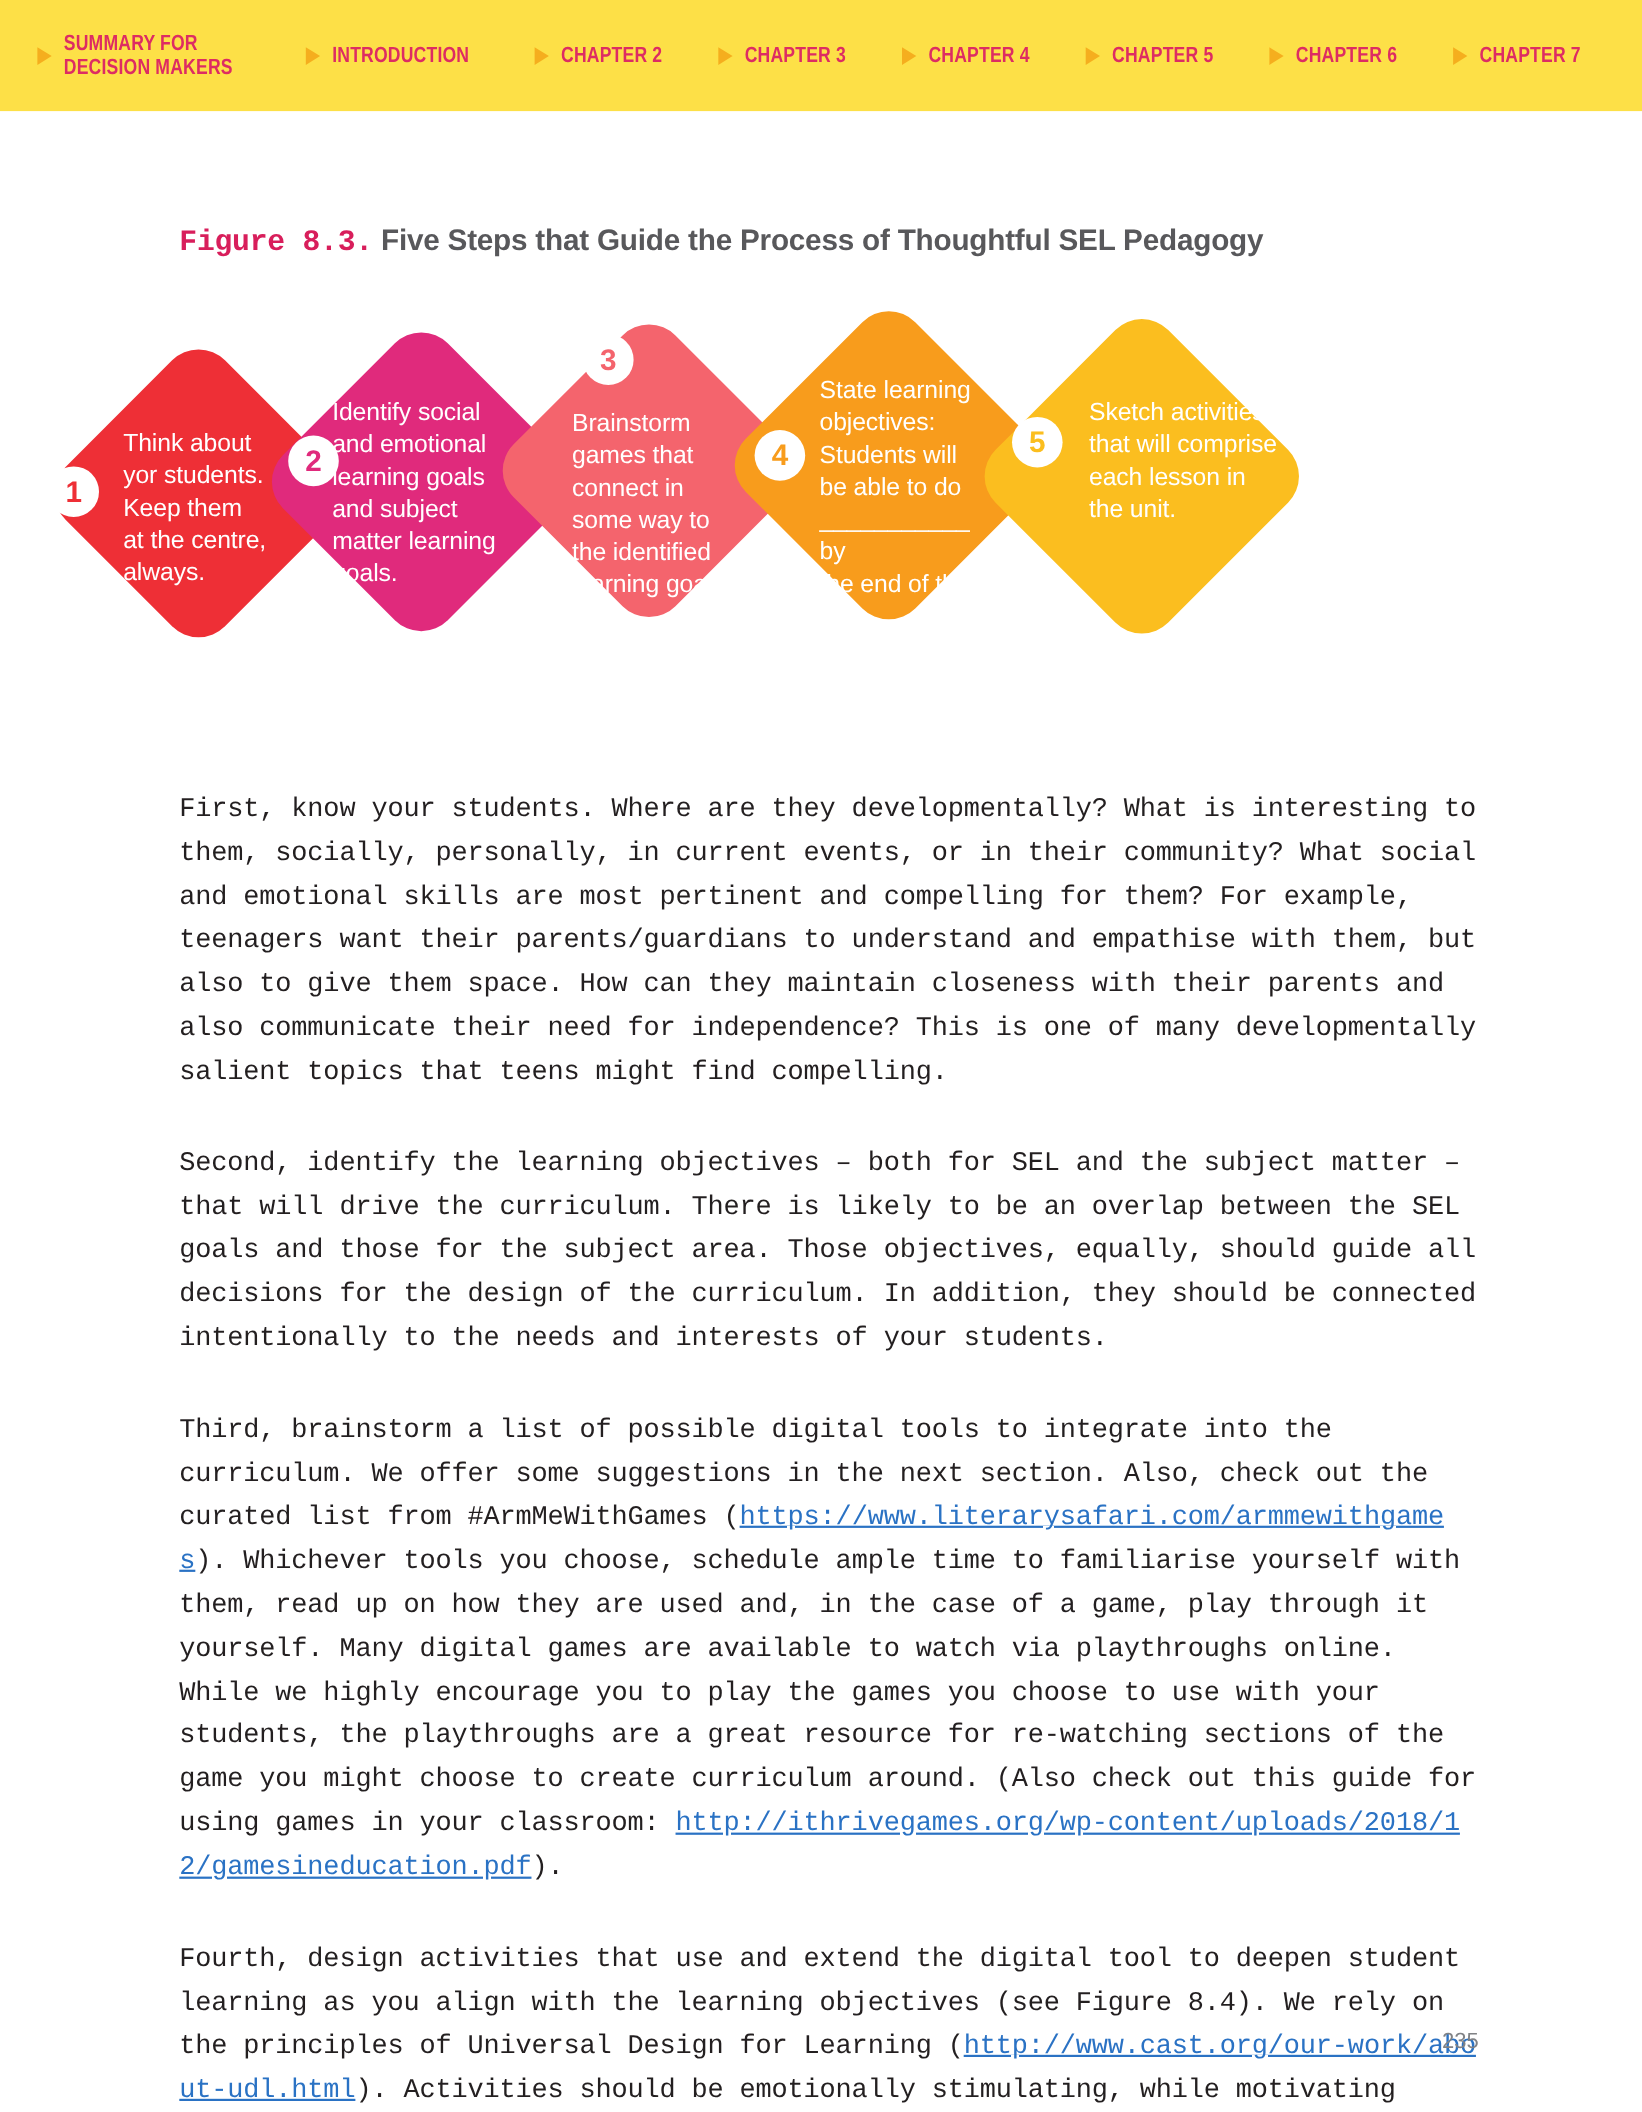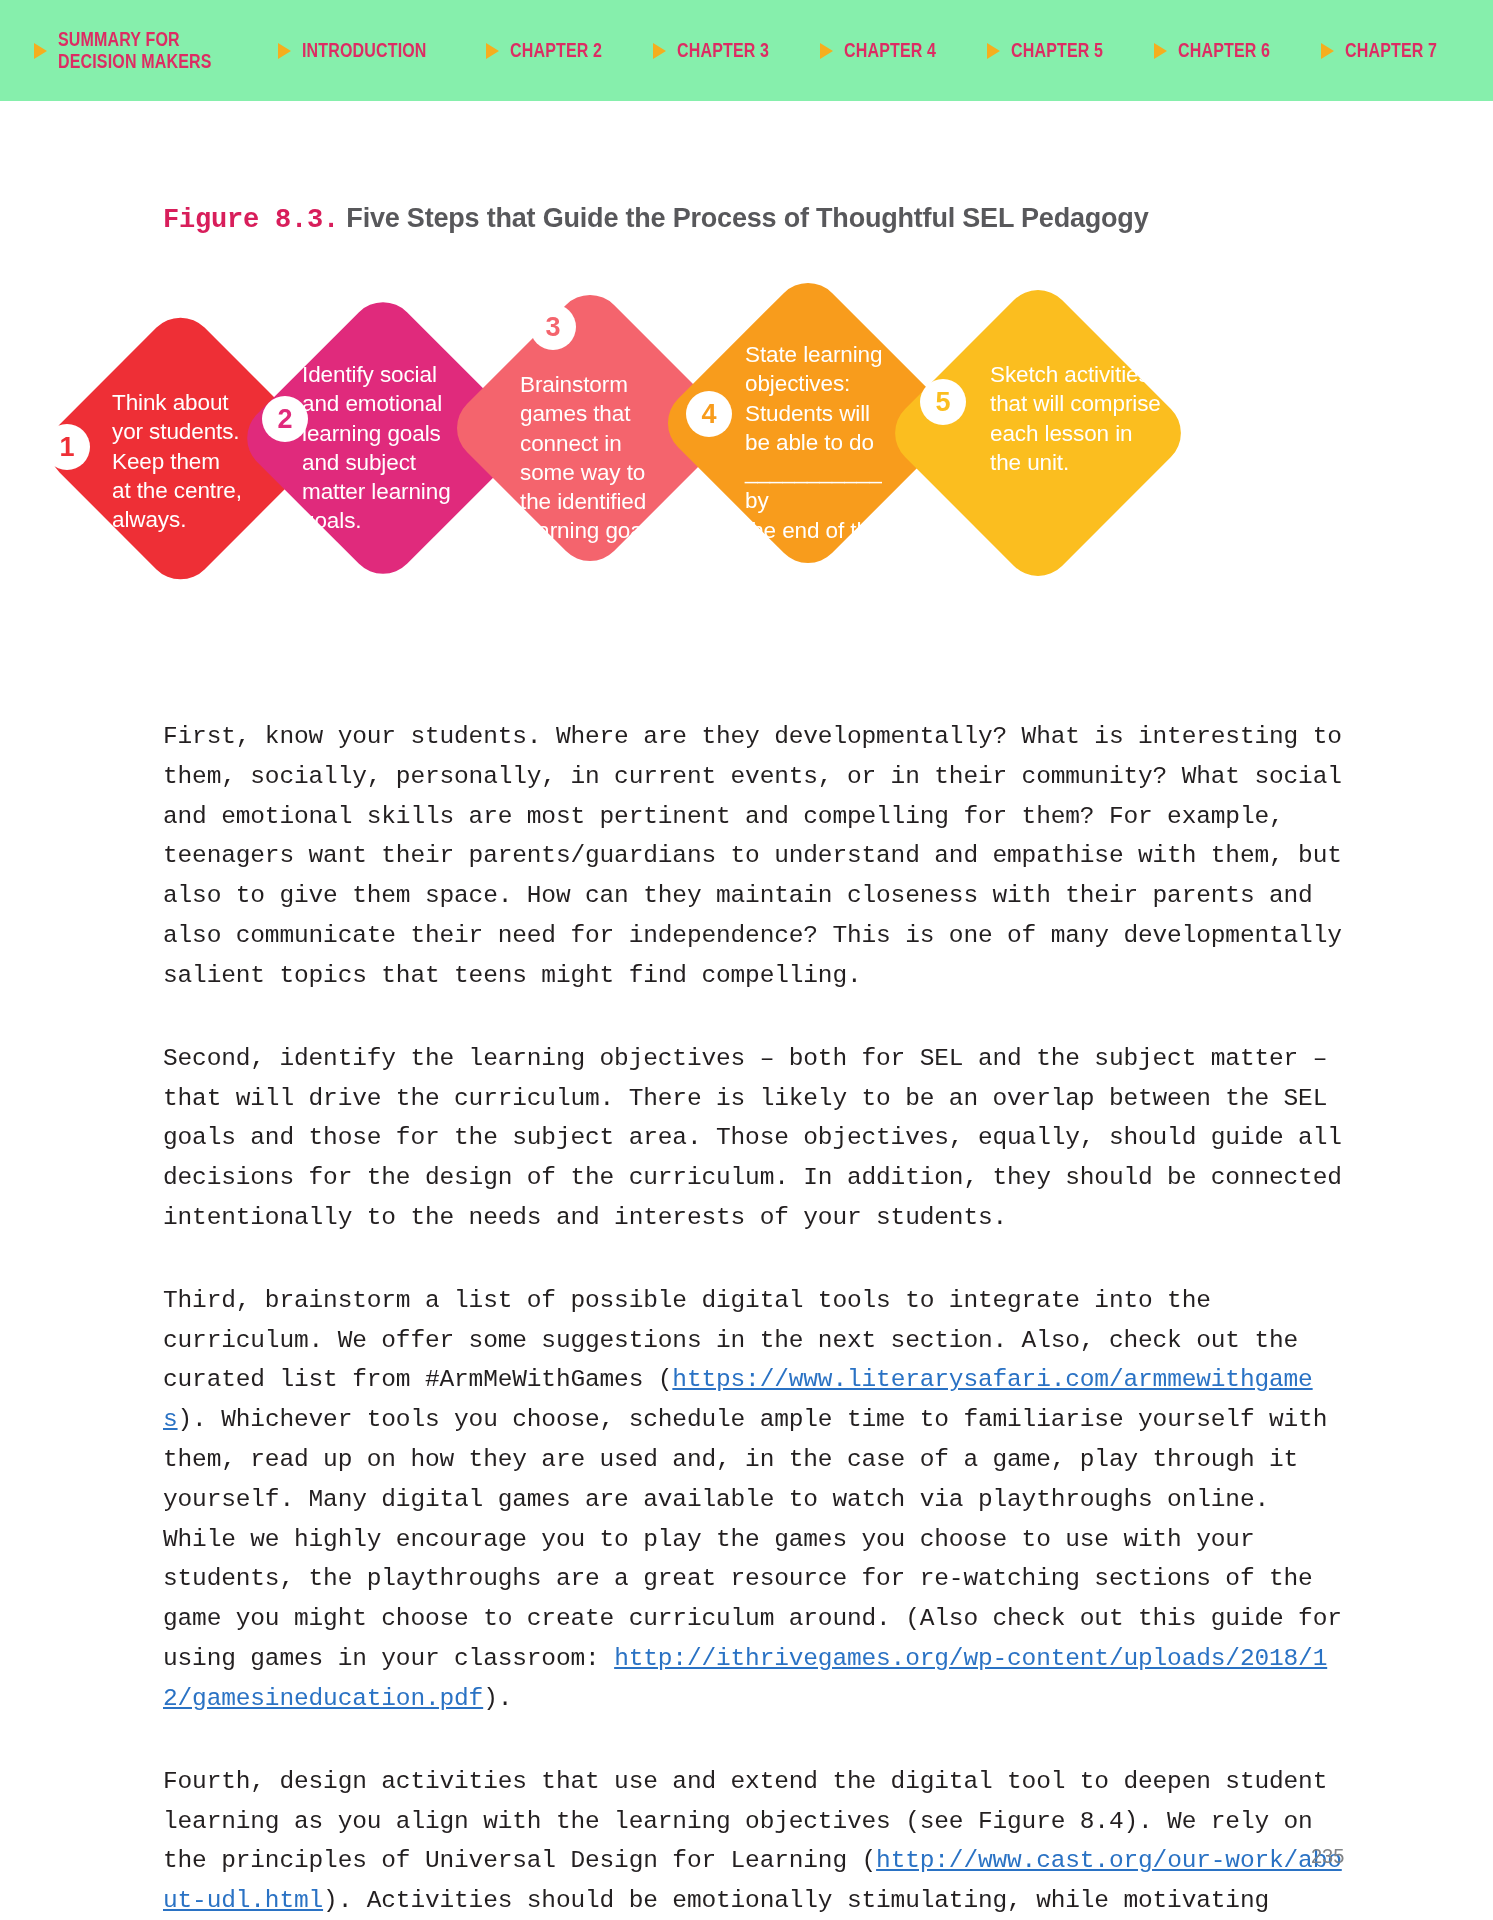--- a/index.html
+++ b/index.html
@@ -14,21 +14,21 @@
     font-family: "Liberation Sans", sans-serif;
     overflow: hidden;
   }
 
   
   #chapter-nav {
     position: absolute;
     top: 0; left: 0;
     width: 1493px;
     height: 101px;
-    background: #86efac;
+    background: #fde047;
     display: flex;
     align-items: center;
     box-sizing: border-box;
   }
   .nav-item {
     display: flex;
     align-items: center;
     height: 101px;
     padding: 0 14px;
     box-sizing: border-box;

